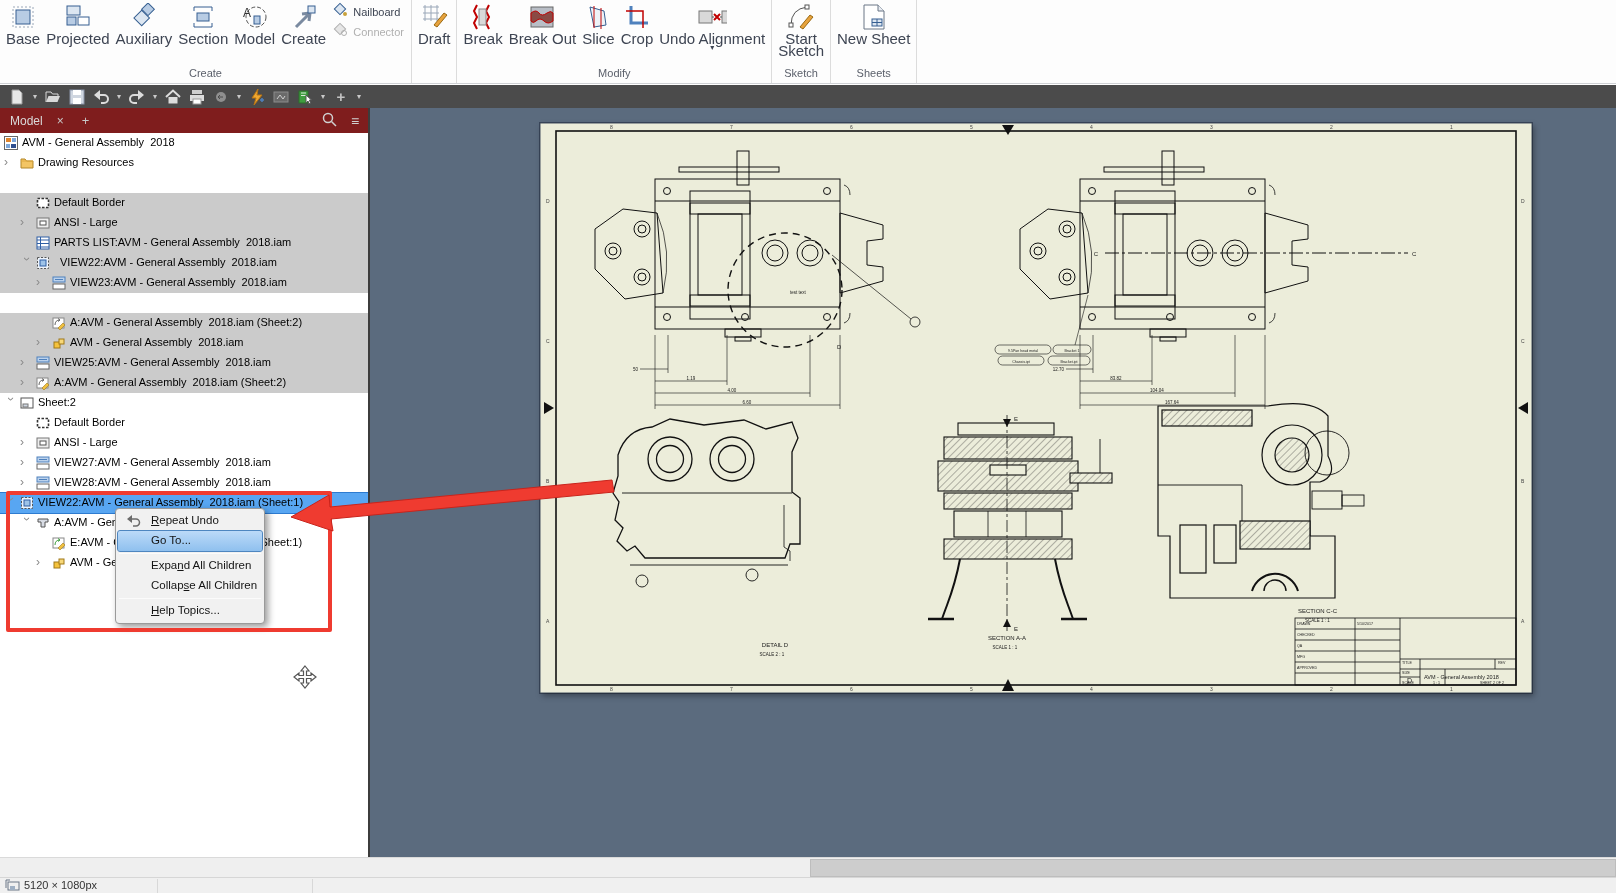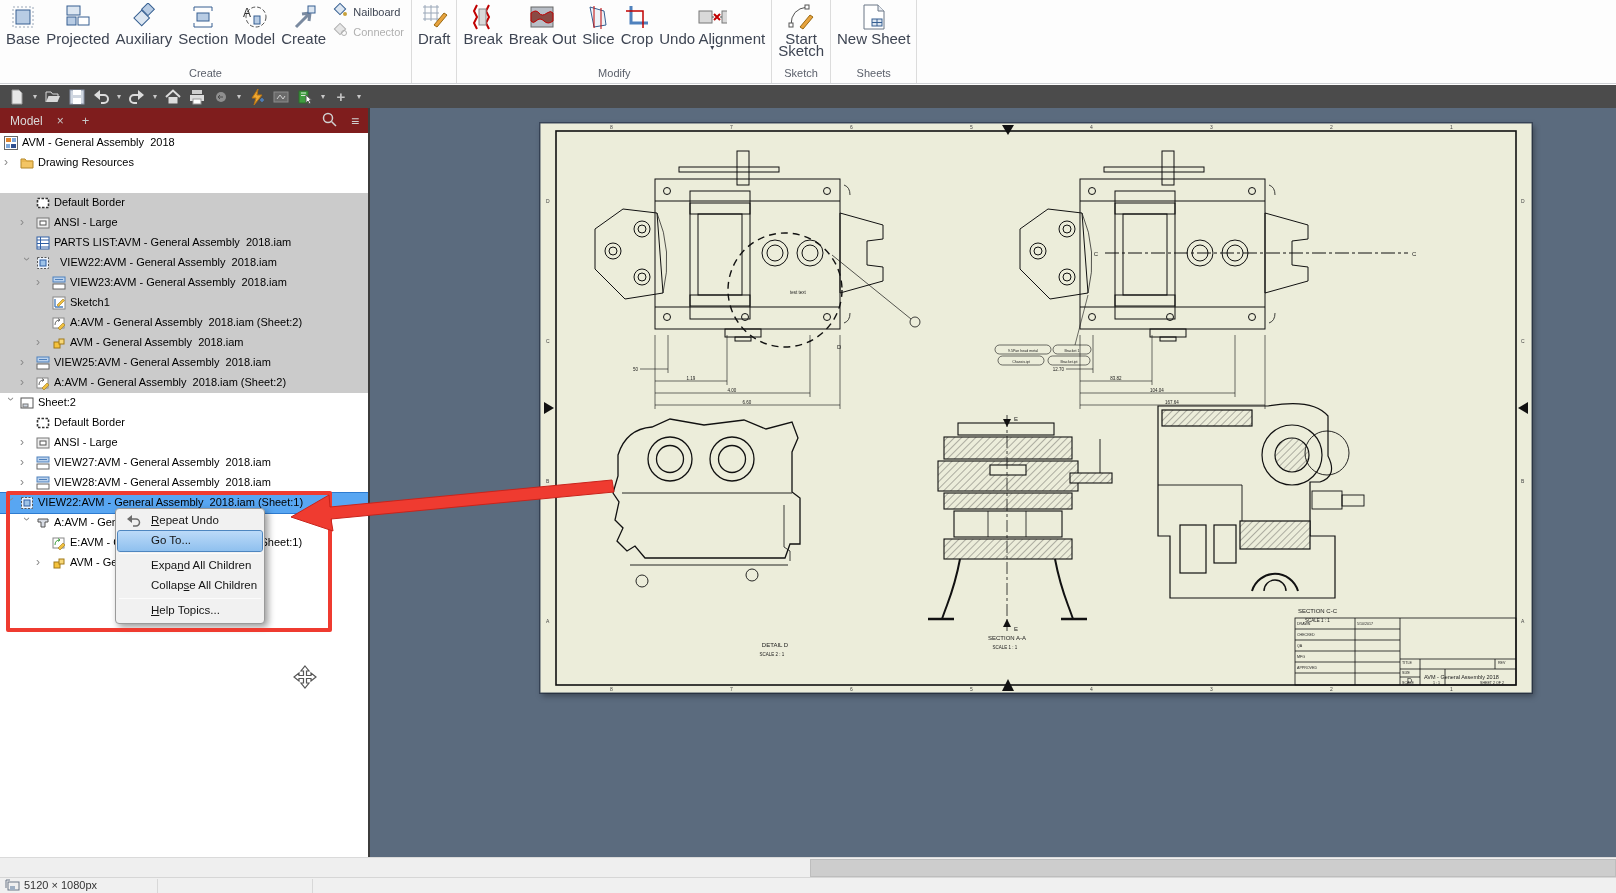--- a/index.html
+++ b/index.html
@@ -416,30 +416,20 @@
       <span class="texp" style="left: 36px;">›</span>
       <span class="ticon" style="left: 52px;">
         <svg viewBox="0 0 14 14">
           <rect x="1" y="1" width="12" height="5" fill="#bcd2ec" stroke="#4f81bd"></rect>
           <path d="M3,3.5 h8" stroke="#4f81bd"></path>
           <rect x="1" y="8" width="12" height="5" fill="#fff" stroke="#666"></rect>
         </svg>
       </span>
       <span class="tlabel" style="left: 70px;">VIEW23:AVM - General Assembly  2018.iam</span>
     </div>
-    <div class="trow hl-gray" style="top: 160px;">
-      <span class="ticon" style="left: 52px;">
-        <svg viewBox="0 0 14 14">
-          <rect x="1" y="1" width="12" height="12" fill="#fff" stroke="#888"></rect>
-          <path d="M3,11 V3 M3,11 H11" stroke="#4f81bd" stroke-width="1.4"></path>
-          <path d="M5,9 L11,3 l1.5,1.5 L6.5,10.5 z" fill="#f0c040" stroke="#a07818" stroke-width="0.6"></path>
-        </svg>
-      </span>
-      <span class="tlabel" style="left: 70px;">Sketch1</span>
-    </div>
     <div class="trow hl-gray" style="top: 180px;">
       <span class="ticon" style="left: 52px;">
         <svg viewBox="0 0 14 14">
           <rect x="1" y="2" width="11" height="10" fill="#fff" stroke="#888"></rect>
           <path d="M3,9 Q3,4 8,4 M8,4 l-2,-1.5 M8,4 l-2,1.5" stroke="#666" fill="none"></path>
           <path d="M6,12 L11,7 l2,2 L8,14 z" fill="#f0c040" stroke="#a07818" stroke-width="0.6"></path>
         </svg>
       </span>
       <span class="tlabel" style="left: 70px;">A:AVM - General Assembly  2018.iam (Sheet:2)</span>
     </div>

